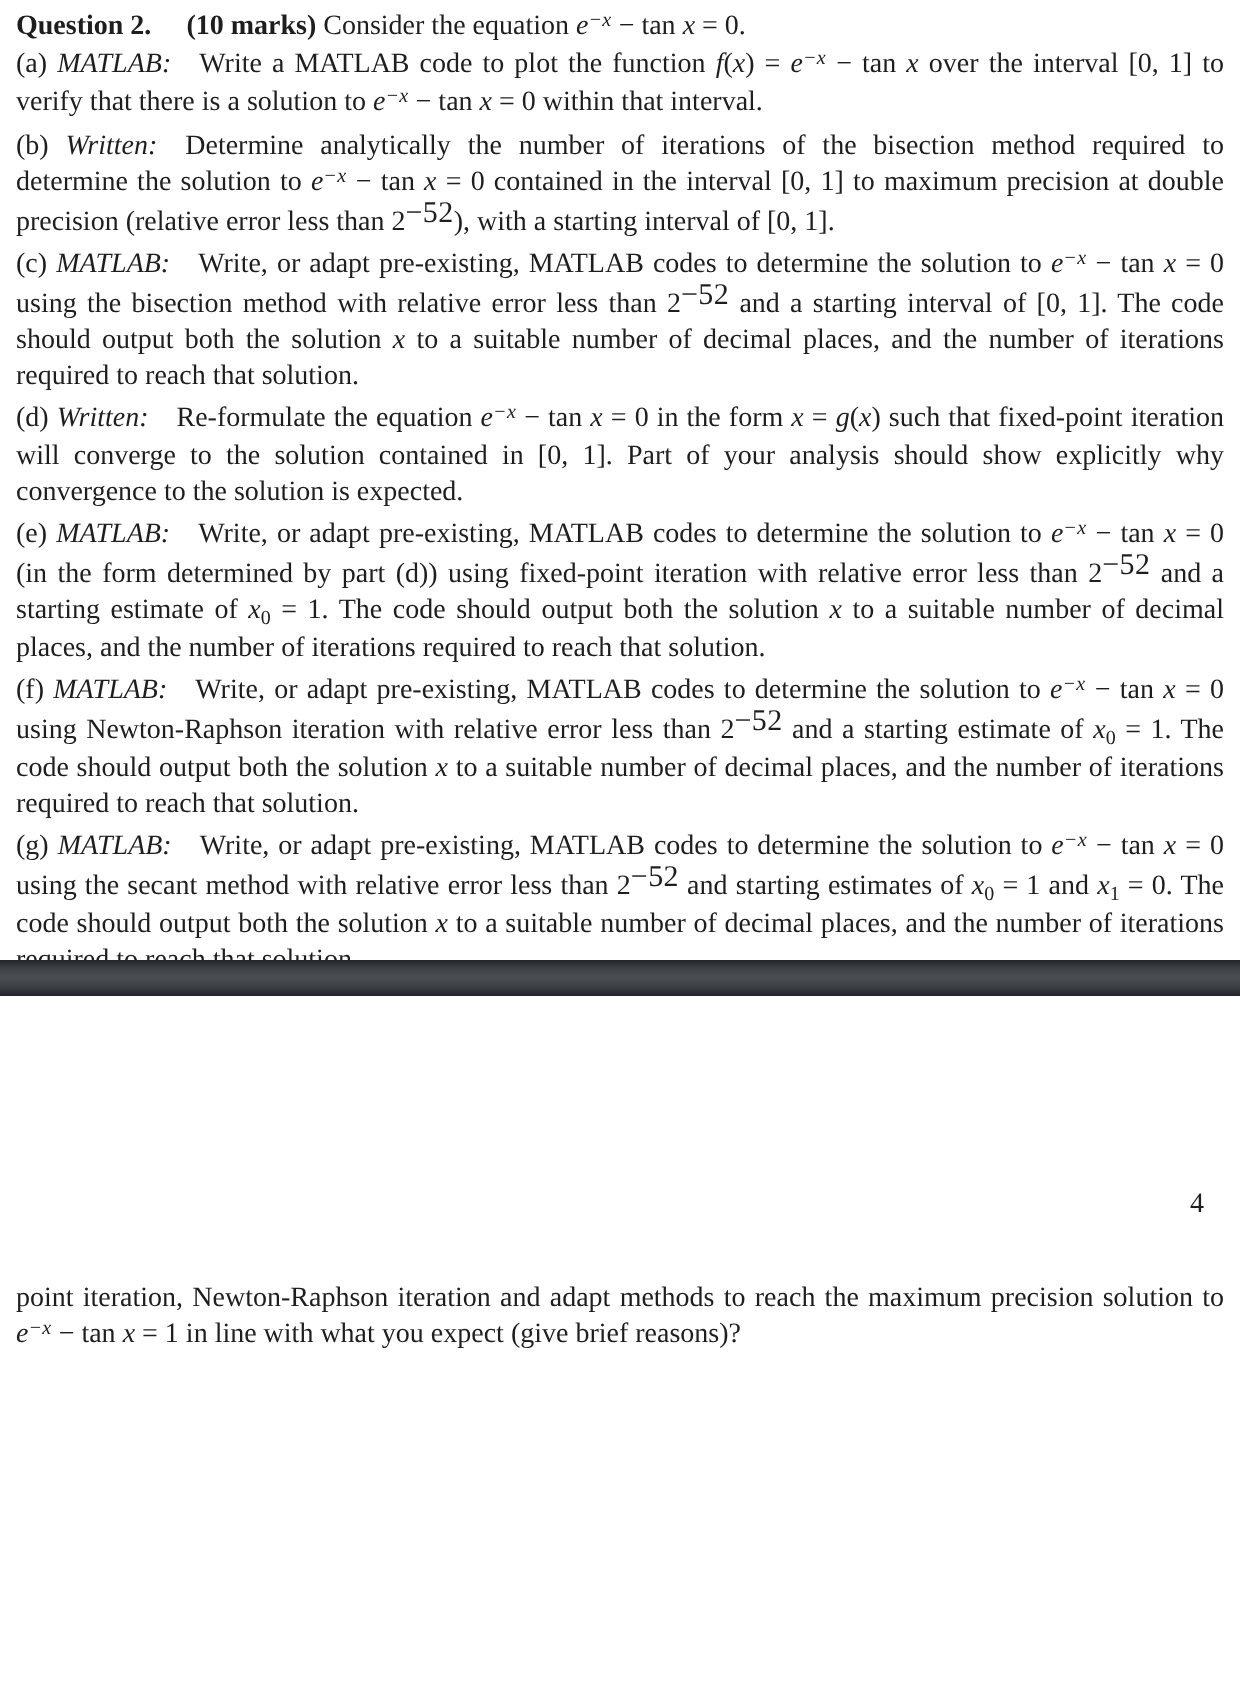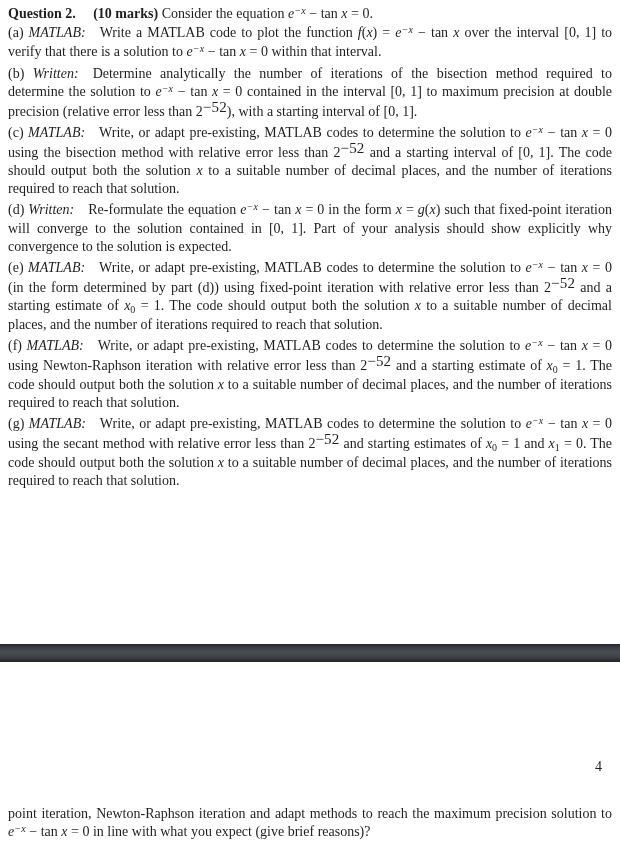--- a/index.html
+++ b/index.html
@@ -46,21 +46,21 @@
     position: relative;
     top: -4.5px;
     letter-spacing: 0.2px;
   }
   .seg-sub {
     font-size: 10px;
     position: relative;
     top: 3px;
   }
   #page1 {
-    height: 644px;
+    height: 480px;
     overflow: hidden;
   }
   #separator {
     height: 18px;
     width: 620px;
     background: linear-gradient(180deg,
       #222529 0%,
       #3d4145 22%,
       #4a4e52 48%,
       #3e4246 72%,
@@ -100,15 +100,15 @@
       <p class="para"><span class="seg-n">(f) </span><span class="seg-i">MATLAB:</span><span class="seg-n"> Write, or adapt pre-existing, MATLAB codes to determine the solution to </span><span class="seg-i">e</span><span class="seg-supi">−x</span><span class="seg-n"> − tan </span><span class="seg-i">x</span><span class="seg-n"> = 0 using Newton-Raphson iteration with relative error less than 2</span><span class="seg-sup">−52</span><span class="seg-n"> and a starting estimate of </span><span class="seg-i">x</span><span class="seg-sub">0</span><span class="seg-n"> = 1. The code should output both the solution </span><span class="seg-i">x</span><span class="seg-n"> to a suitable number of decimal places, and the number of iterations required to reach that solution.</span></p>
       <p class="para"><span class="seg-n">(g) </span><span class="seg-i">MATLAB:</span><span class="seg-n"> Write, or adapt pre-existing, MATLAB codes to determine the solution to </span><span class="seg-i">e</span><span class="seg-supi">−x</span><span class="seg-n"> − tan </span><span class="seg-i">x</span><span class="seg-n"> = 0 using the secant method with relative error less than 2</span><span class="seg-sup">−52</span><span class="seg-n"> and starting estimates of </span><span class="seg-i">x</span><span class="seg-sub">0</span><span class="seg-n"> = 1 and </span><span class="seg-i">x</span><span class="seg-sub">1</span><span class="seg-n"> = 0. The code should output both the solution </span><span class="seg-i">x</span><span class="seg-n"> to a suitable number of decimal places, and the number of iterations required to reach that solution.</span></p>
     </div>
 </div>
 
 <div id="separator"></div>
 
 <div id="page2" class="pdf-page">
   <div class="pagenum-row">4</div>
   <div class="continuation">
-      <p class="para"><span class="seg-n">point iteration, Newton-Raphson iteration and adapt methods to reach the maximum preci­sion solution to </span><span class="seg-i">e</span><span class="seg-supi">−x</span><span class="seg-n"> − tan </span><span class="seg-i">x</span><span class="seg-n"> = 0 in line with what you expect (give brief reasons)?</span></p>
+      <p class="para"><span class="seg-n">point iteration, Newton-Raphson iteration and adapt methods to reach the maximum preci­sion solution to </span><span class="seg-i">e</span><span class="seg-supi">−x</span><span class="seg-n"> − tan </span><span class="seg-i">x</span><span class="seg-n"> = 1 in line with what you expect (give brief reasons)?</span></p>
     </div>
 </div>
 
 </body></html>

